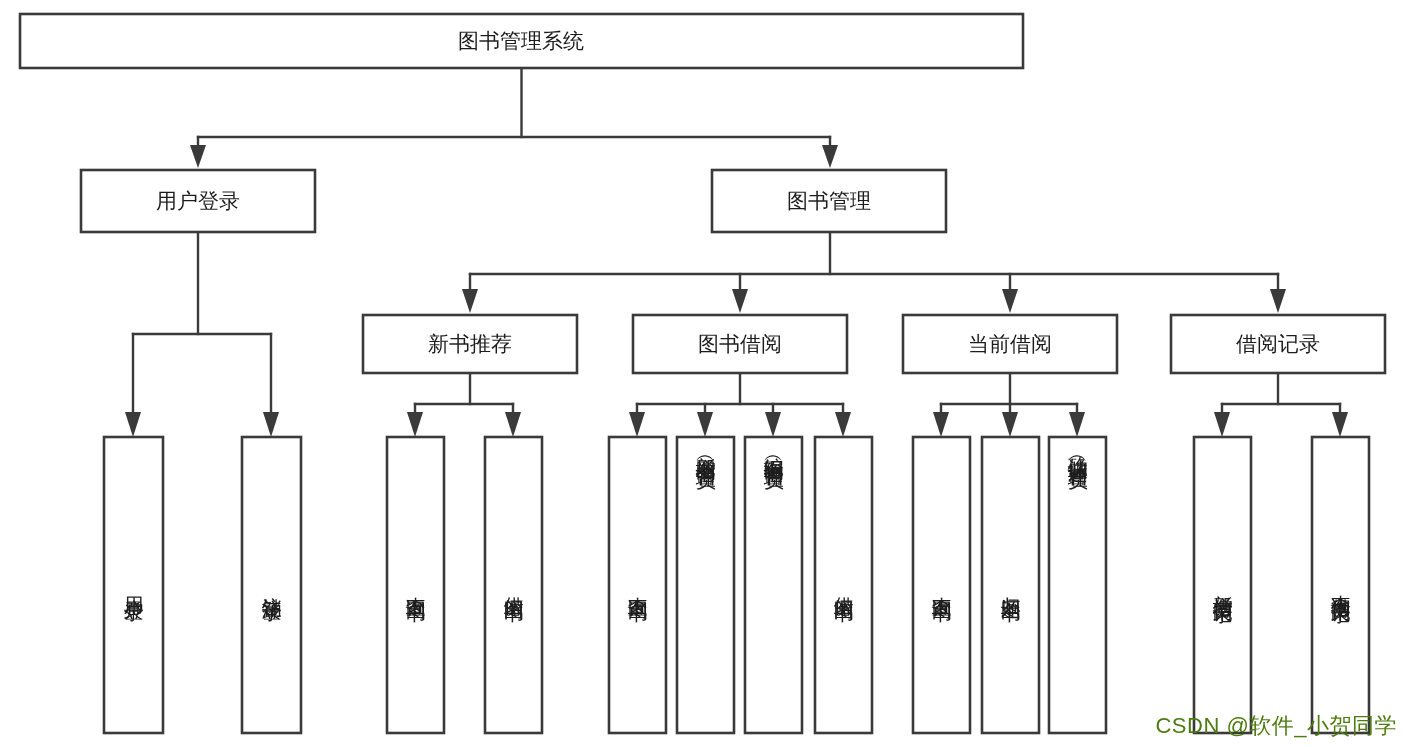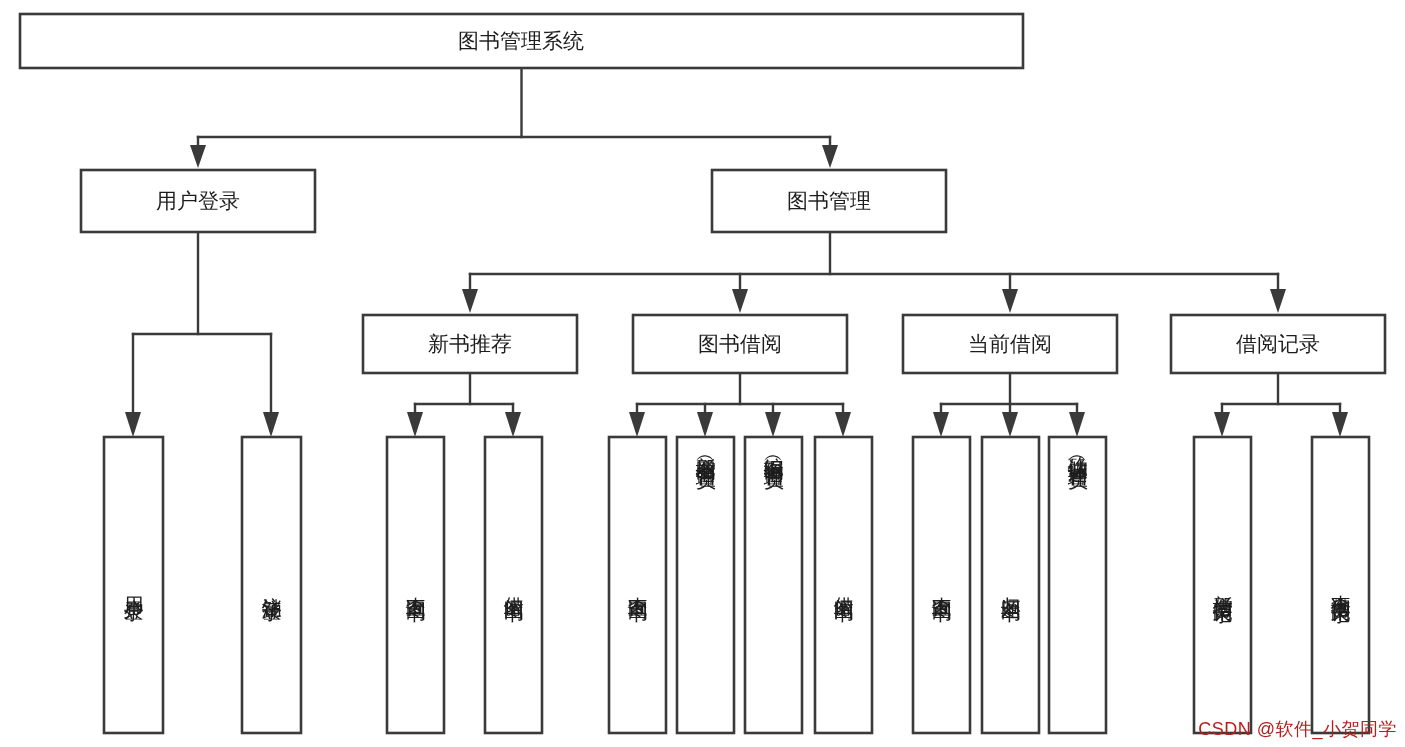--- a/index.html
+++ b/index.html
@@ -66,22 +66,22 @@
     color: #1d1d1d;
     letter-spacing: 2px;
     white-space: nowrap;
     text-align: center;
   }
   #watermark {
     position: absolute;
     right: 8px;
     bottom: 6px;
     font-family: "Liberation Sans", sans-serif;
-    font-size: 18px;
-    color: #b91c1c;
+    font-size: 22px;
+    color: #4d7c0f;
     letter-spacing: 0.5px;
     white-space: nowrap;
   }
 </style>
 </head>
 <body>
 
 <div id="diagram-root">
 
   <svg id="flow-svg" viewBox="0 0 1405 747">

